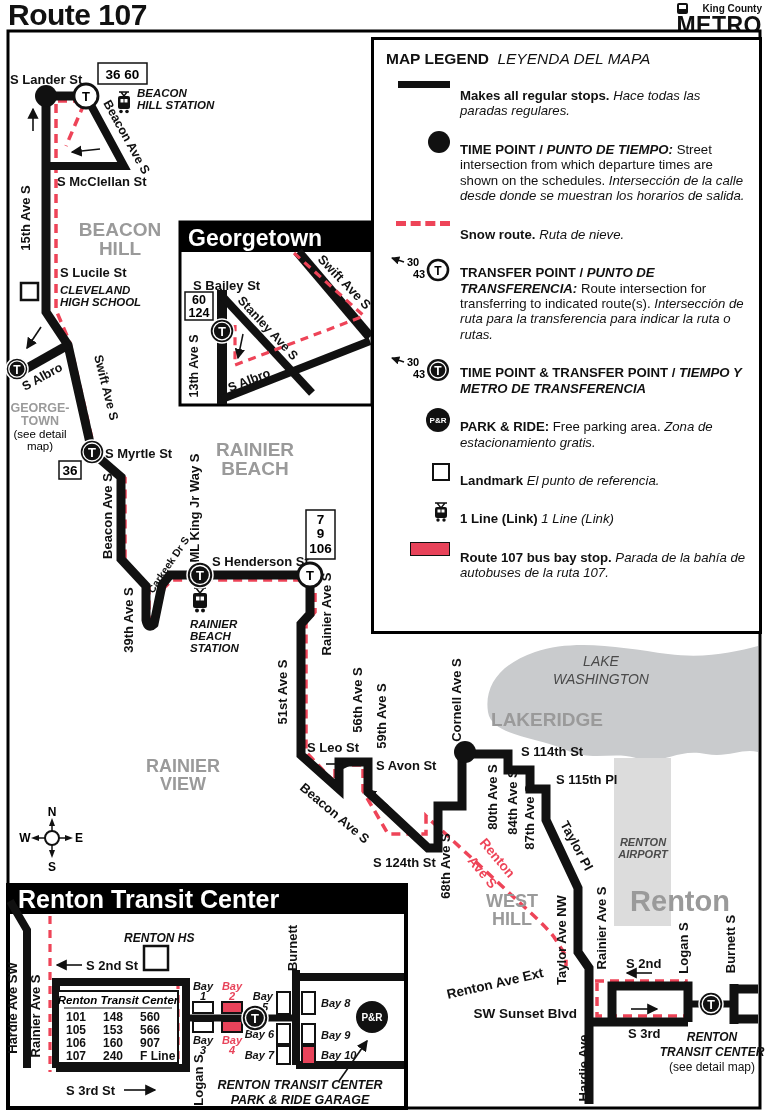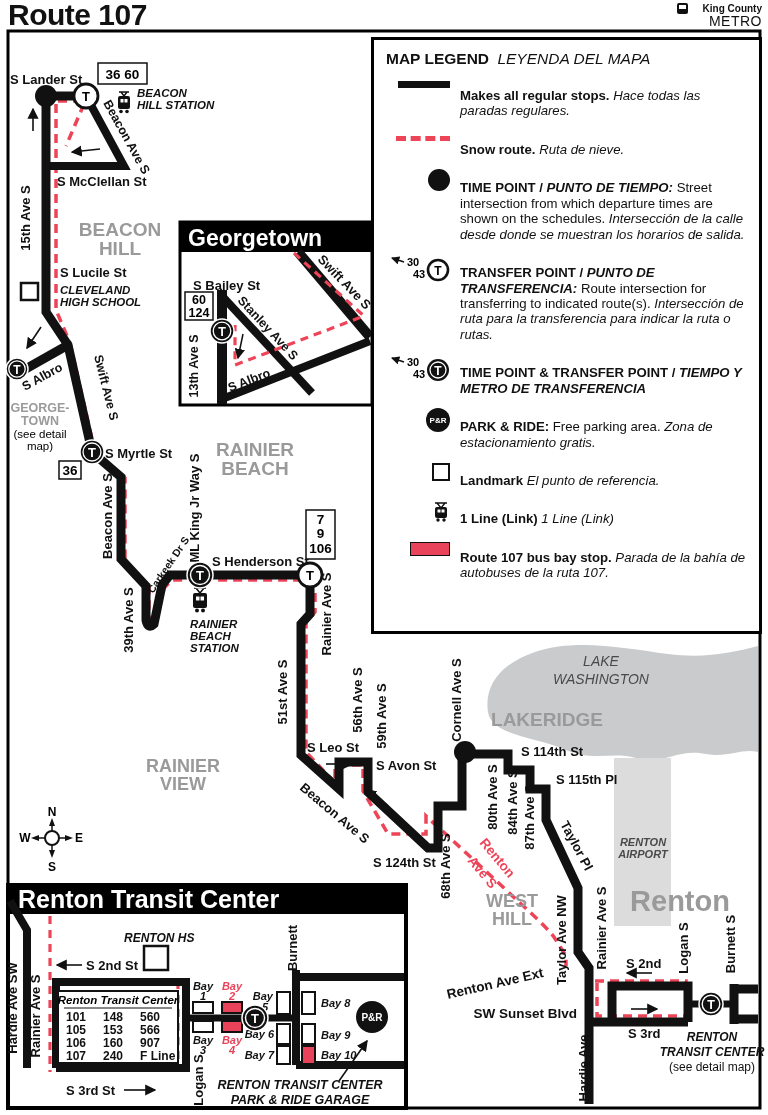--- a/index.html
+++ b/index.html
@@ -5,21 +5,21 @@
   html,body{margin:0;padding:0;background:#fff;}
   .page{position:relative;width:768px;height:1115px;background:#fff;overflow:hidden;
         font-family:"Liberation Sans",sans-serif;color:#111;}
   .page svg text{font-family:"Liberation Sans",sans-serif;}
   
   .hdr-title{position:absolute;left:8px;top:-2px;font-size:30px;font-weight:bold;letter-spacing:-.5px;}
   .logo{position:absolute;right:6px;top:3px;text-align:right;line-height:1;}
   .logo .kc{font-size:10px;font-weight:bold;display:flex;align-items:center;gap:15px;justify-content:flex-end;}
   .logo .kc .crown{display:inline-block;width:11px;height:11px;background:#111;border-radius:2px;position:relative;}
   .logo .kc .crown:after{content:"";position:absolute;left:2px;top:2px;width:7px;height:4px;background:#fff;}
-  .logo .metro{font-size:14px;font-weight:normal;letter-spacing:.5px;}
+  .logo .metro{font-size:23px;font-weight:bold;letter-spacing:.5px;}
   
   .legend{position:absolute;left:371px;top:37px;width:391px;height:597px;border:3px solid #000;
           background:#fff;box-sizing:border-box;padding:10px 10px 6px 12px;z-index:5;}
   .lg-title{font-size:15.5px;margin-bottom:8px;}
   .lg-title b{font-weight:bold;}
   .lg-title i{font-style:italic;font-weight:normal;margin-left:4px;text-align:center;}
   .lg-item{display:flex;margin-bottom:11px;}
   .lg-ic{width:64px;flex:0 0 64px;display:flex;justify-content:flex-end;align-items:flex-start;padding-right:10px;box-sizing:content-box;padding-top:1px;}
   .lg-tx{flex:1;font-size:13.2px;line-height:1.17;margin-top:12px;}
   .lg-tx b{font-weight:bold;}
@@ -394,32 +394,32 @@
     <div class="lg-item">
       <div class="lg-ic">
           <div class="ic-line"></div>
         </div>
       <div class="lg-tx"><b>Makes all regular stops.</b>
         <i>Hace todas las paradas regulares.</i></div>
     </div>
 
     <div class="lg-item">
       <div class="lg-ic">
+          <div class="ic-dot"></div>
+        </div>
+      <div class="lg-tx"><b>TIME POINT / </b><span class="bi">PUNTO DE TIEMPO:</span>
+        <span>Street intersection from which departure times are shown on the schedules. </span><i>Intersección de la calle desde donde se muestran los horarios de salida.</i></div>
+    </div>
+
+    <div class="lg-item">
+      <div class="lg-ic">
           <div class="ic-dash"></div>
         </div>
       <div class="lg-tx"><b>Snow route.</b>
         <i>Ruta de nieve.</i></div>
-    </div>
-
-    <div class="lg-item">
-      <div class="lg-ic">
-          <div class="ic-dot"></div>
-        </div>
-      <div class="lg-tx"><b>TIME POINT / </b><span class="bi">PUNTO DE TIEMPO:</span>
-        <span>Street intersection from which departure times are shown on the schedules. </span><i>Intersección de la calle desde donde se muestran los horarios de salida.</i></div>
     </div>
 
     <div class="lg-item">
       <div class="lg-ic">
         <svg width="62" height="30">
           <defs>
               <marker id="ah2" viewBox="0 0 8 8" refX="7" refY="4" markerWidth="6" markerHeight="6" orient="auto">
             <path d="M0,0 L8,4 L0,8 Z" fill="#111"></path>
               </marker>
             </defs>

